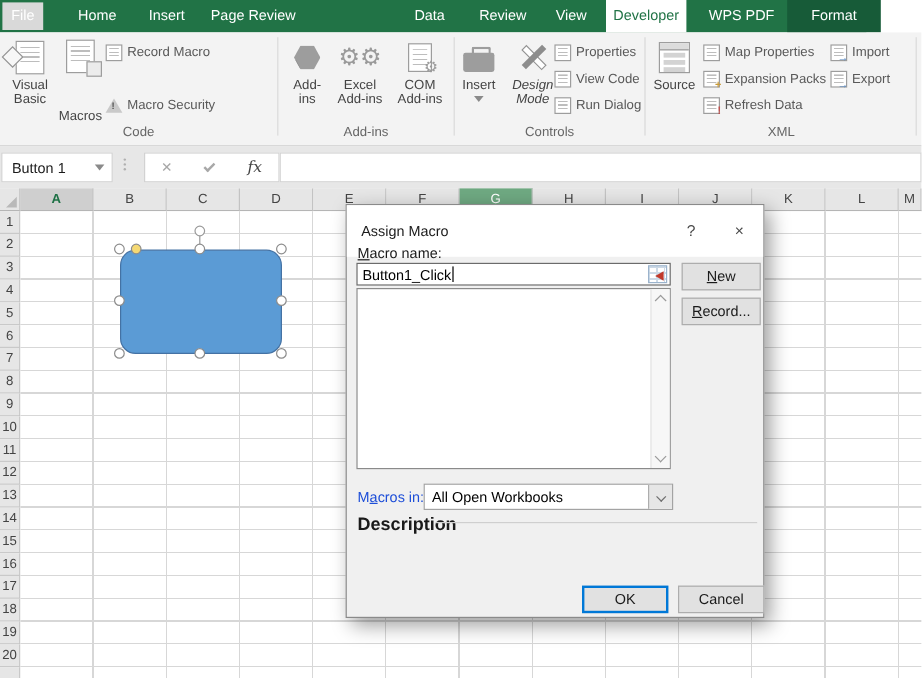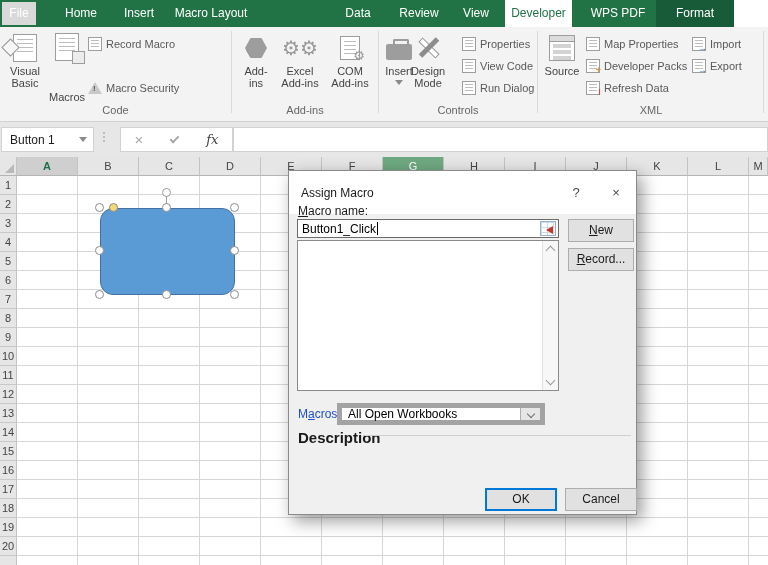--- a/index.html
+++ b/index.html
@@ -112,38 +112,38 @@
   #refedit::after { content:""; position:absolute; right:2px; top:4px; width:0; height:0; border-top:4px solid transparent; border-bottom:4px solid transparent; border-right:7px solid #c0392b; }
   .dlg-btn { position:absolute; width:66px; height:23px; background:#e1e1e1; border:1px solid #adadad; font-size:12px; color:#1a1a1a; text-align:center; line-height:21px; }
   #btn-new { left:279px; top:48px; }
   #btn-record { left:279px; top:77px; }
   #dlg-list { position:absolute; left:8px; top:69px; width:262px; height:151px; background:#fff; border:1px solid #8a8a8a; }
   #dlg-scroll { position:absolute; right:0; top:0; width:16px; height:100%; background:#f7f7f7; border-left:1px solid #e3e3e3; }
   .scr-arrow { position:absolute; left:4px; width:7px; height:7px; border-right:1.5px solid #9a9a9a; border-bottom:1.5px solid #9a9a9a; }
   .scr-up { top:6px; transform:rotate(-135deg); }
   .scr-down { bottom:6px; transform:rotate(45deg); }
   #dlg-macrosin-label { position:absolute; left:9px; top:236px; font-size:12px; color:#1d4ed8; }
-  #dlg-combo { position:absolute; left:48px; top:232px; width:208px; height:22px; background:#fff; border:5px solid #a3a3a3; display:flex; align-items:center; }
+  #dlg-combo { position:absolute; left:64px; top:232px; width:208px; height:22px; background:#fff; border:1px solid #a3a3a3; display:flex; align-items:center; }
   #dlg-combo .cb-text { font-size:12px; color:#000; padding-left:6px; flex:1; }
   #dlg-combo .cb-btn { width:20px; height:100%; background:#e6e6e6; border-left:1px solid #adadad; display:flex; align-items:center; justify-content:center; }
   #dlg-desc { position:absolute; left:9px; top:258px; font-size:15px; font-weight:bold; color:#1a1a1a; }
   #dlg-desc-line { position:absolute; left:74px; top:264px; width:268px; height:1px; background:#cfcfcf; }
   #btn-ok { left:196px; top:317px; width:72px; border:2px solid #0078d7; line-height:19px; }
   #btn-cancel { left:276px; top:317px; width:72px; }
 </style>
 </head>
 <body>
 
 <div id="app">
 
   <div id="tabbar">
     <div class="tab" id="tab-file">File</div>
     <div class="tab" id="tab-home">Home</div>
     <div class="tab" id="tab-insert">Insert</div>
-    <div class="tab" id="tab-pagelayout">Macro Layout</div>
+    <div class="tab" id="tab-pagelayout">Page Review</div>
     <div class="tab" id="tab-data">Data</div>
     <div class="tab" id="tab-review">Review</div>
     <div class="tab" id="tab-view">View</div>
     <div class="tab" id="tab-developer">Developer</div>
     <div class="tab" id="tab-wpspdf">WPS PDF</div>
     <div id="ctx-block"></div>
     <div class="tab" id="tab-format">Format</div>
     <svg id="bulb" viewBox="0 0 18 18">
       <circle cx="9" cy="7" r="4.5" fill="none" stroke="#fff" stroke-width="1.3"></circle>
       <line x1="7" y1="13" x2="11" y2="13" stroke="#fff" stroke-width="1.3"></line>
@@ -205,21 +205,21 @@
     <div class="group-label" style="left:232px;width:146px;">Add-ins</div>
     <div class="vsep" style="left:378px;"></div>
 
     <div class="big-btn" style="left:382px;width:34px;">
       <span class="bb-icon">
           <span class="briefcase"></span>
         </span>
       <span class="bb-label">Insert</span>
       <span class="tri-down" style="margin-top:3px;"></span>
     </div>
-    <div class="big-btn" style="left:406px;width:44px;">
+    <div class="big-btn" style="left:422px;width:44px;font-style:italic;">
       <span class="bb-icon">
         <span class="designmode">
             <span class="bar1"></span>
             <span class="bar2"></span>
           </span>
       </span>
       <span class="bb-label"><span>Design</span><br><span>Mode</span></span>
     </div>
     <div class="small-btn" style="left:462px;top:8px;">
       <span class="mini-doc"></span>
@@ -247,21 +247,21 @@
       <span class="bb-label">Source</span>
     </div>
     <div class="small-btn" style="left:586px;top:8px;">
       <span class="mini-doc"></span>
       <span class="sb-label">Map Properties</span>
     </div>
     <div class="small-btn" style="left:586px;top:30px;">
       <span class="mini-doc">
           <span class="mark" style="color:#c89b3c;">+</span>
         </span>
-      <span class="sb-label">Developer Packs</span>
+      <span class="sb-label">Expansion Packs</span>
     </div>
     <div class="small-btn" style="left:586px;top:52px;">
       <span class="mini-doc">
           <span class="mark" style="color:#c0504d;">!</span>
         </span>
       <span class="sb-label">Refresh Data</span>
     </div>
     <div class="small-btn" style="left:692px;top:8px;">
       <span class="mini-doc">
           <span class="mark" style="color:#4a7ebb;">→</span>

